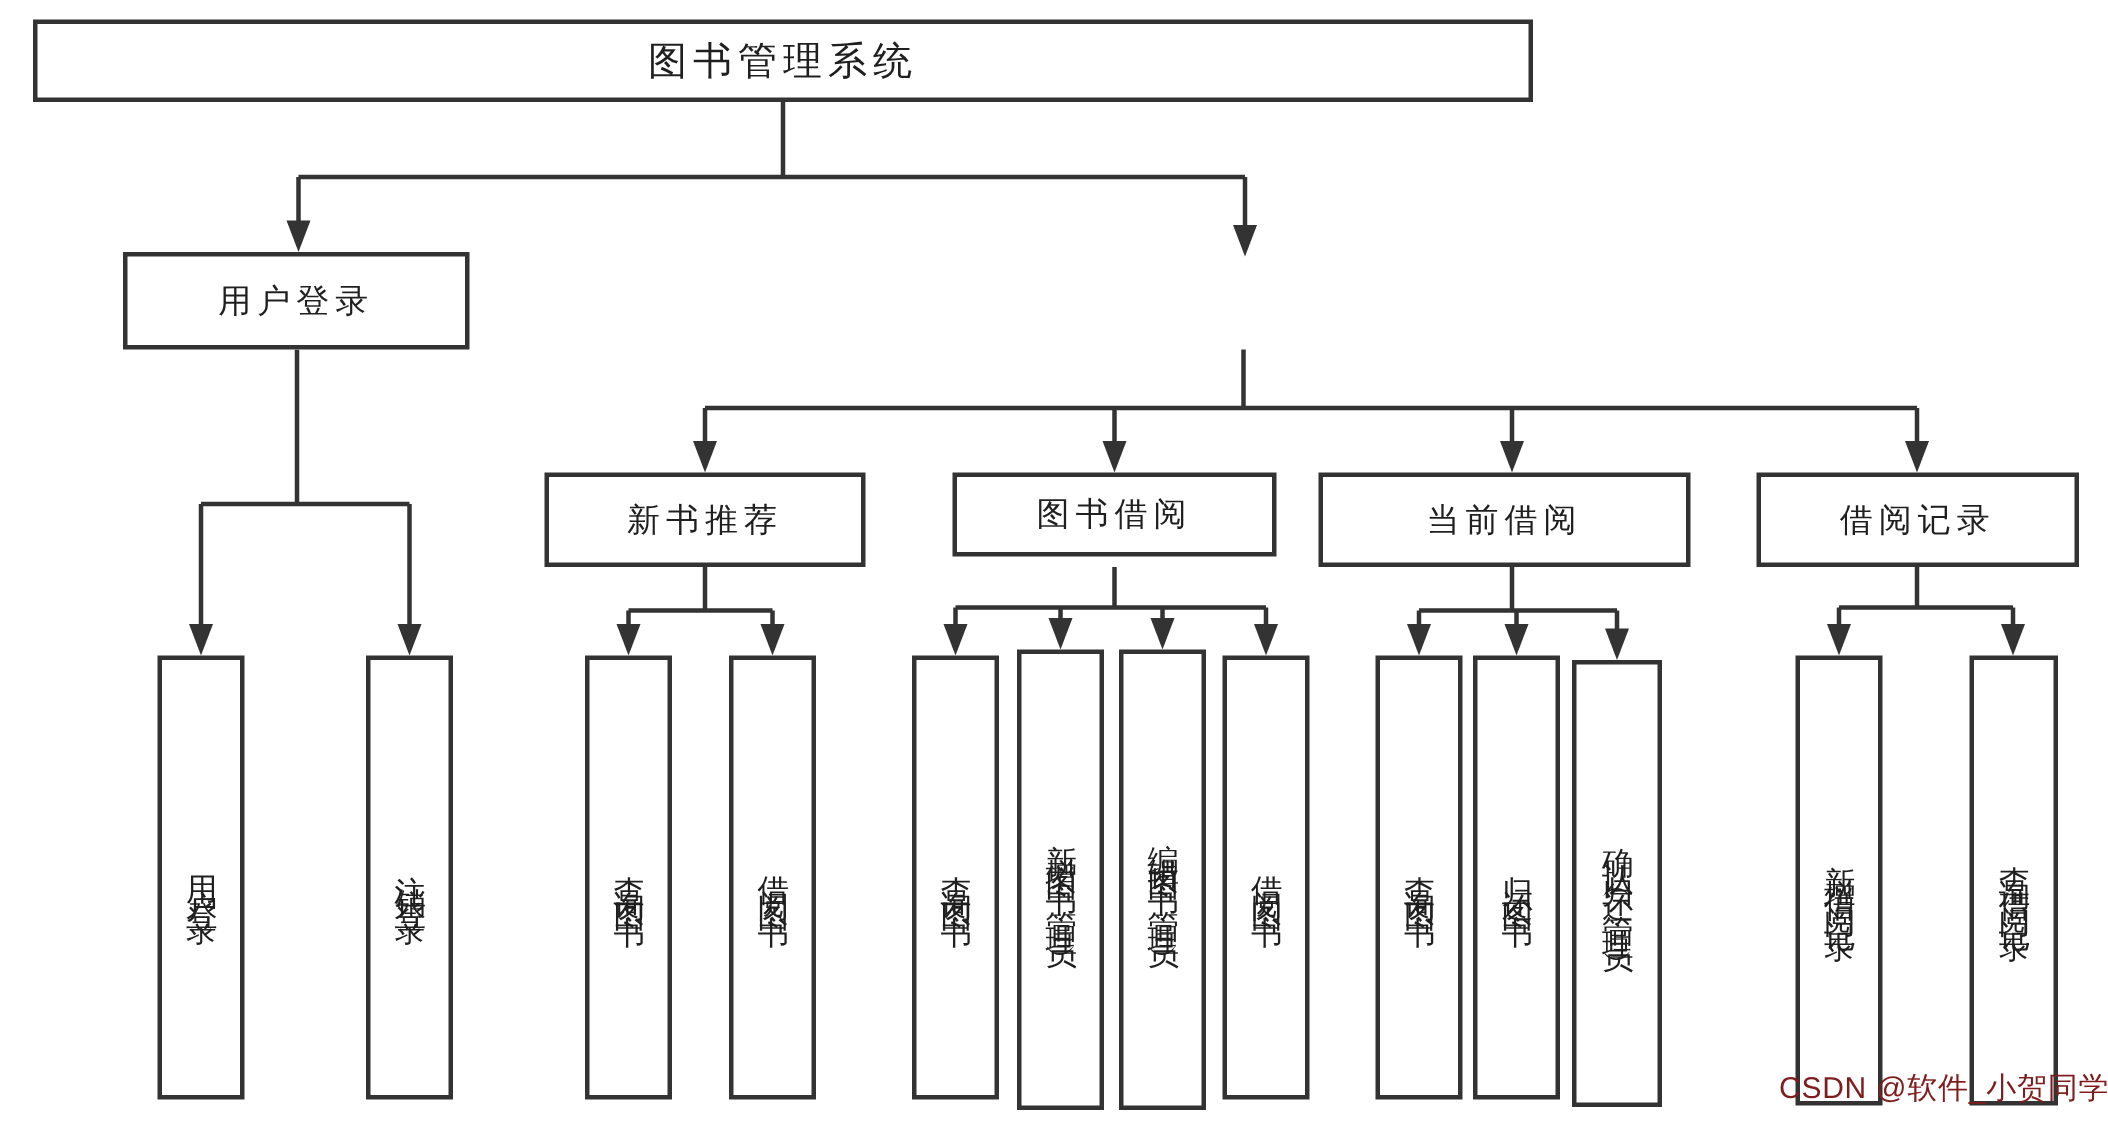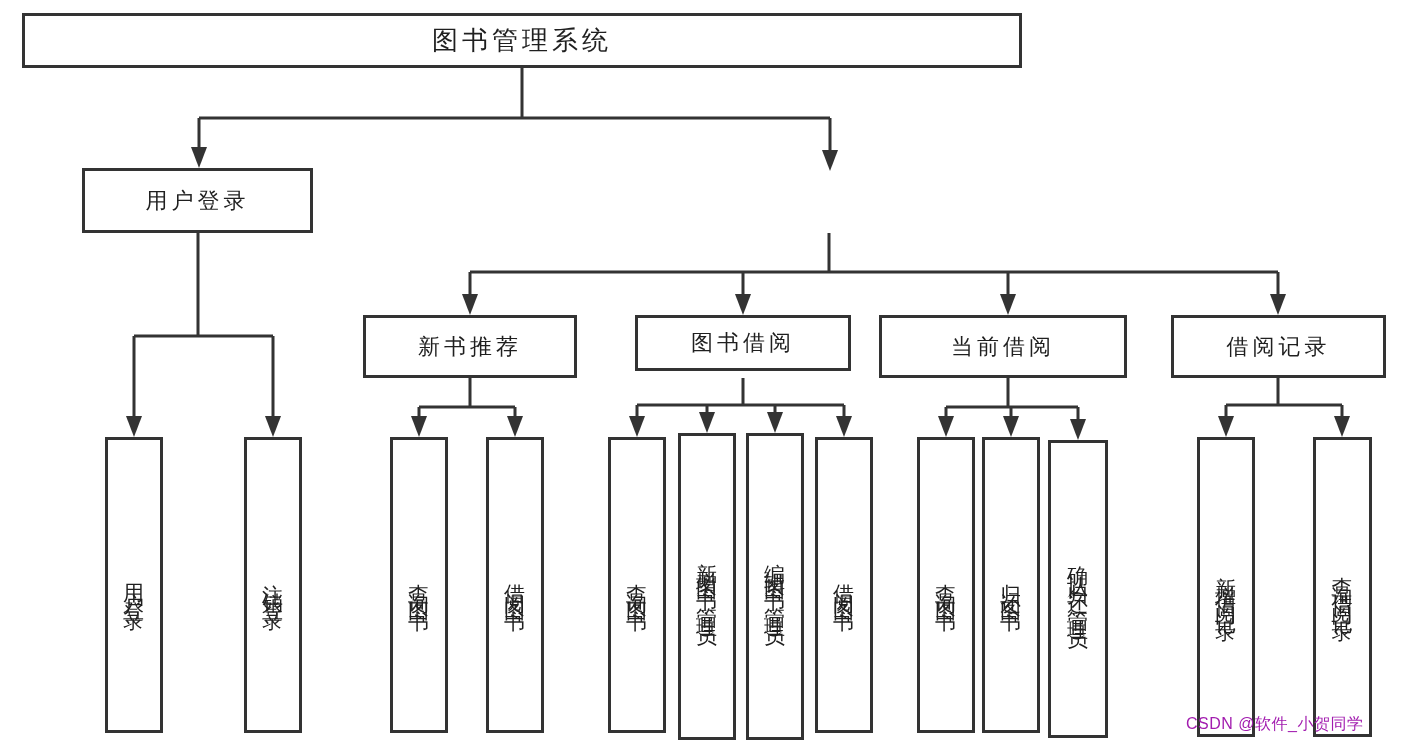--- a/index.html
+++ b/index.html
@@ -14,22 +14,22 @@
     position:absolute;display:flex;align-items:center;justify-content:center;
     border:3px solid #333333;background:#ffffff;color:#1f1f1f;box-sizing:border-box;
   }
   .hlabel{font-size:22px;letter-spacing:4px;white-space:nowrap;}
   .root-box .hlabel{font-size:26px;}
   .vbox .vlabel{
     writing-mode:vertical-lr;text-orientation:mixed;
     font-size:21px;letter-spacing:9px;line-height:1;
   }
   .watermark{
-    position:absolute;left:1186px;top:714px;font-size:16px;line-height:1.2;
-    color:#a21caf;white-space:nowrap;z-index:5;letter-spacing:0.5px;text-align:right;
+    position:absolute;left:1186px;top:714px;font-size:20px;line-height:1.2;
+    color:#7f1d1d;white-space:nowrap;z-index:5;letter-spacing:0.5px;text-align:right;
   }
 </style>
 </head>
 <body>
 
 <div class="stage">
 
   <svg class="wires" viewBox="0 0 1405 747" xmlns="http://www.w3.org/2000/svg">
     <path d="M522 68 V118 M199 118 H830 M199 118 V150 M830 118 V153"></path>
     <path d="M198 233 V336 M134 336 H273 M134 336 V419 M273 336 V419"></path>

